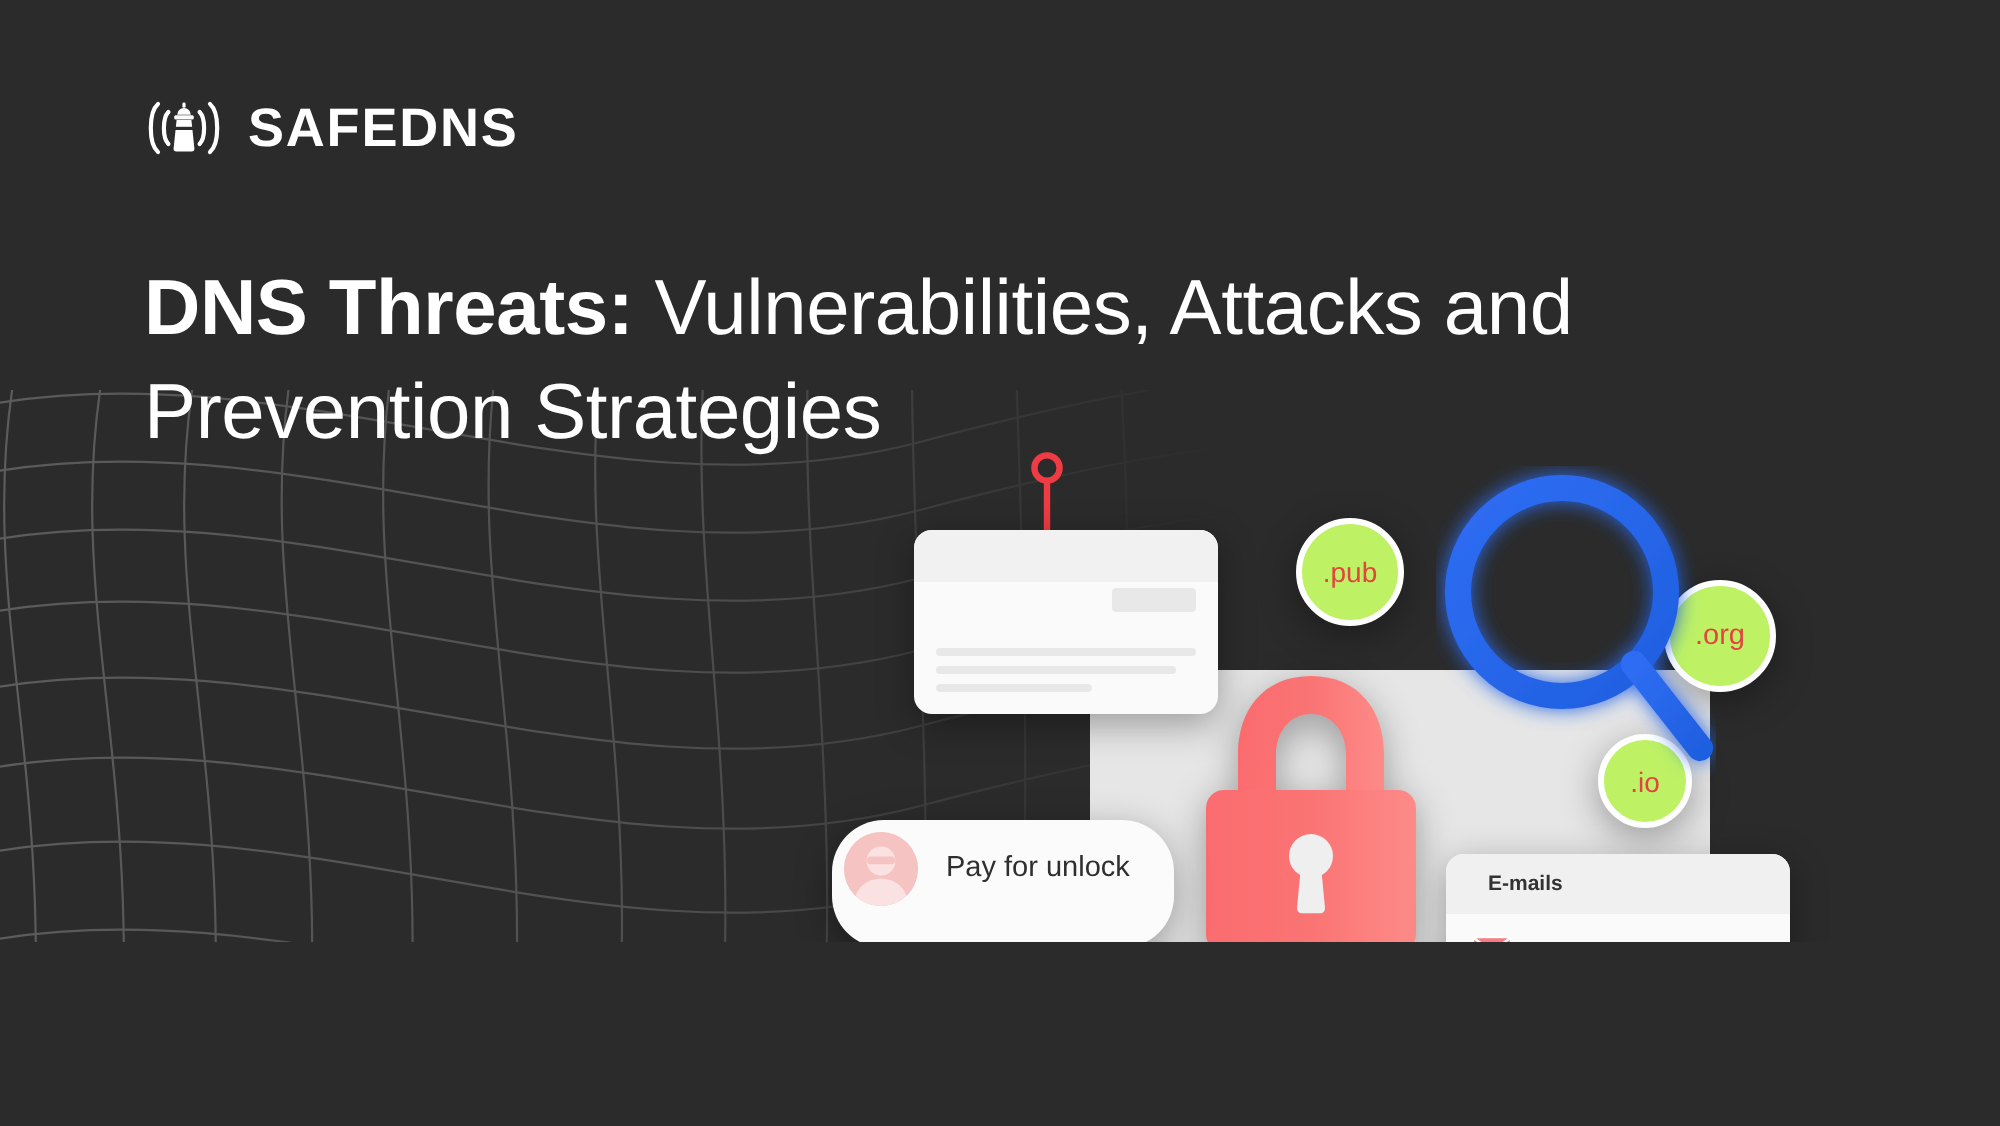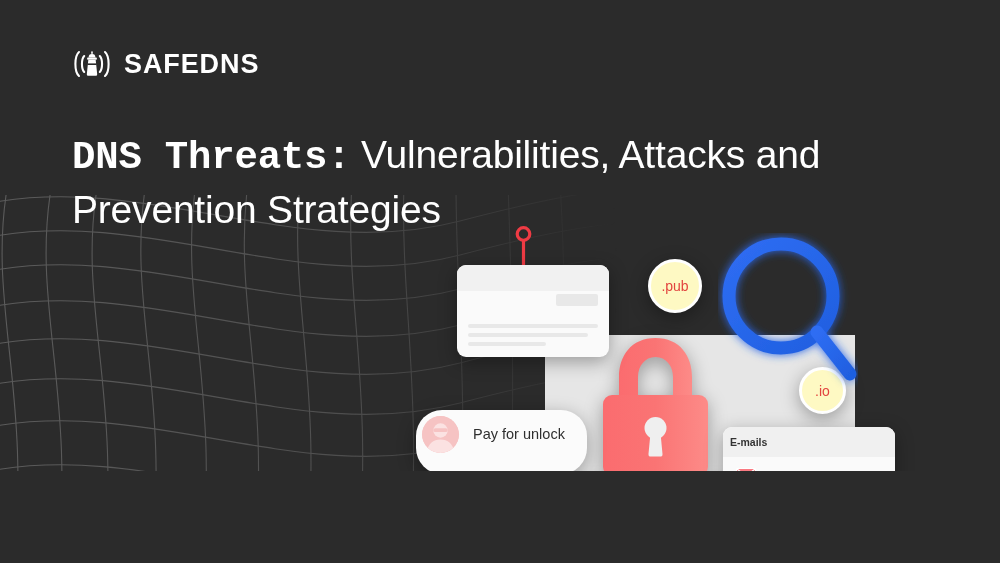--- a/index.html
+++ b/index.html
@@ -50,21 +50,21 @@
     position: absolute;
     left: 72px;
     top: 103px;
     width: 790px;
     color: #ffffff;
     font-size: 39px;
     line-height: 52px;
     font-weight: 400;
     letter-spacing: -0.2px;
   }
-  #headline .strong { font-weight: 700; font-family: Liberation Mono, monospace; }
+  #headline .strong { font-weight: 700; }
 
   
   #art {
     position: absolute;
     left: 400px;
     top: 215px;
     width: 600px;
     height: 348px;
   }
 
@@ -168,21 +168,21 @@
     color: #2f2f2f;
     font-size: 14.5px;
     font-weight: 500;
     white-space: nowrap;
   }
 
   
   .bubble {
     position: absolute;
     border-radius: 50%;
-    background: #fef9c3;
+    background: #bef264;
     border: 3px solid #ffffff;
     box-sizing: border-box;
     display: flex;
     align-items: center;
     justify-content: center;
     color: #e2443f;
     font-weight: 500;
   }
   #bubble-pub { left: 248px; top: 44px;  width: 54px; height: 54px; font-size: 14px; }
   #bubble-org { left: 432px; top: 75px;  width: 56px; height: 56px; font-size: 14.5px; }
@@ -223,21 +223,21 @@
     height: 101px;
     background: #fafafa;
     border-radius: 9px;
     overflow: hidden;
   }
   #emails-header {
     height: 30px;
     background: #f0f0f0;
     display: flex;
     align-items: center;
-    padding-left: 7px;
+    padding-left: 21px;
   }
   #emails-title {
     color: #333333;
     font-size: 10.5px;
     font-weight: 600;
   }
   #emails-list { padding: 7px 12px 0 13px; }
   .email-row {
     display: flex;
     align-items: center;
@@ -369,20 +369,23 @@
         <circle cx="18.5" cy="18.5" r="18.5" fill="#f6c3c3"></circle>
         <circle cx="18.5" cy="14.5" r="7.2" fill="#fbe2e2"></circle>
         <path d="M4.6 37 C 5.6 27.6, 11.4 23.4, 18.5 23.4 S 31.4 27.6, 32.4 37 z" fill="#fbe2e2"></path>
         <rect x="11.4" y="12.2" width="14.2" height="3.9" rx="1.9" fill="#f6c3c3"></rect>
       </svg>
       <span id="pay-label">Pay for unlock</span>
     </div>
 
     <div class="bubble shadowed" id="bubble-pub">
       <span>.pub</span>
+    </div>
+    <div class="bubble shadowed" id="bubble-org">
+      <span>.org</span>
     </div>
     <div class="bubble shadowed" id="bubble-io">
       <span>.io</span>
     </div>
 
     <div id="magnifier">
       <svg width="140" height="170" viewBox="0 0 140 170" style="position:absolute;left:0;top:0" aria-hidden="true">
         <defs>
           <linearGradient id="magGrad" x1="0" y1="0" x2="1" y2="1">
             <stop offset="0" stop-color="#2f6df3"></stop>

